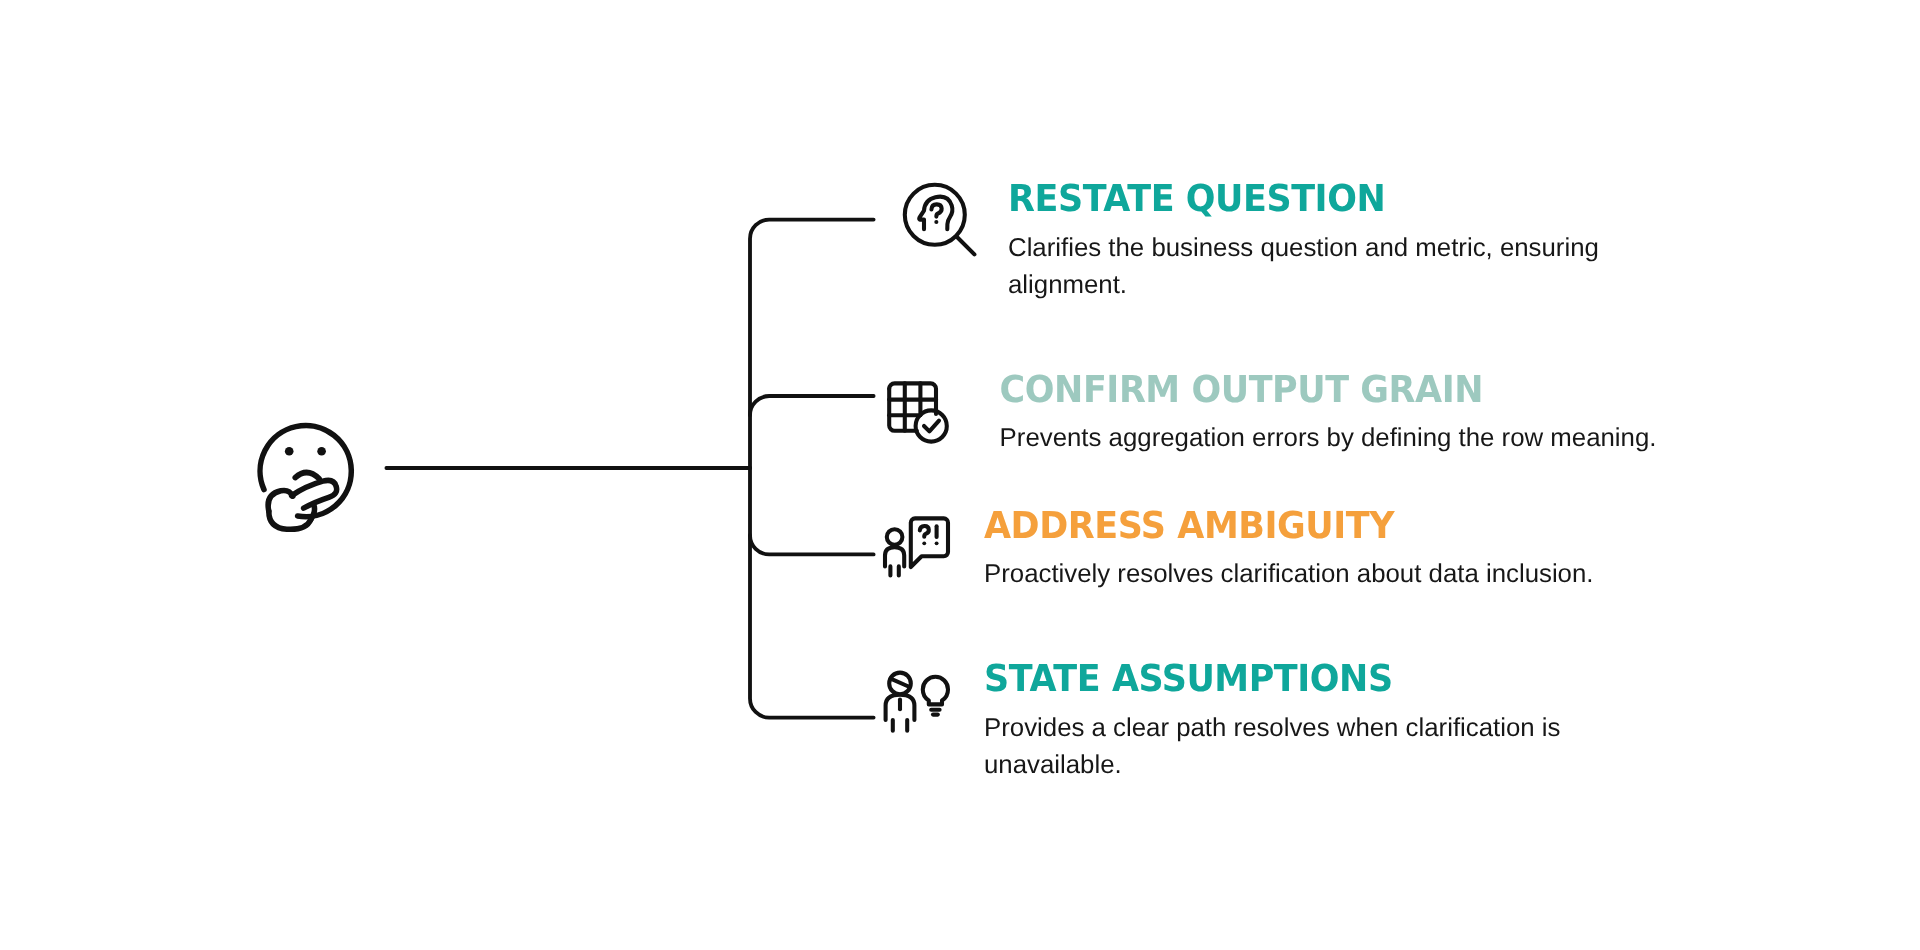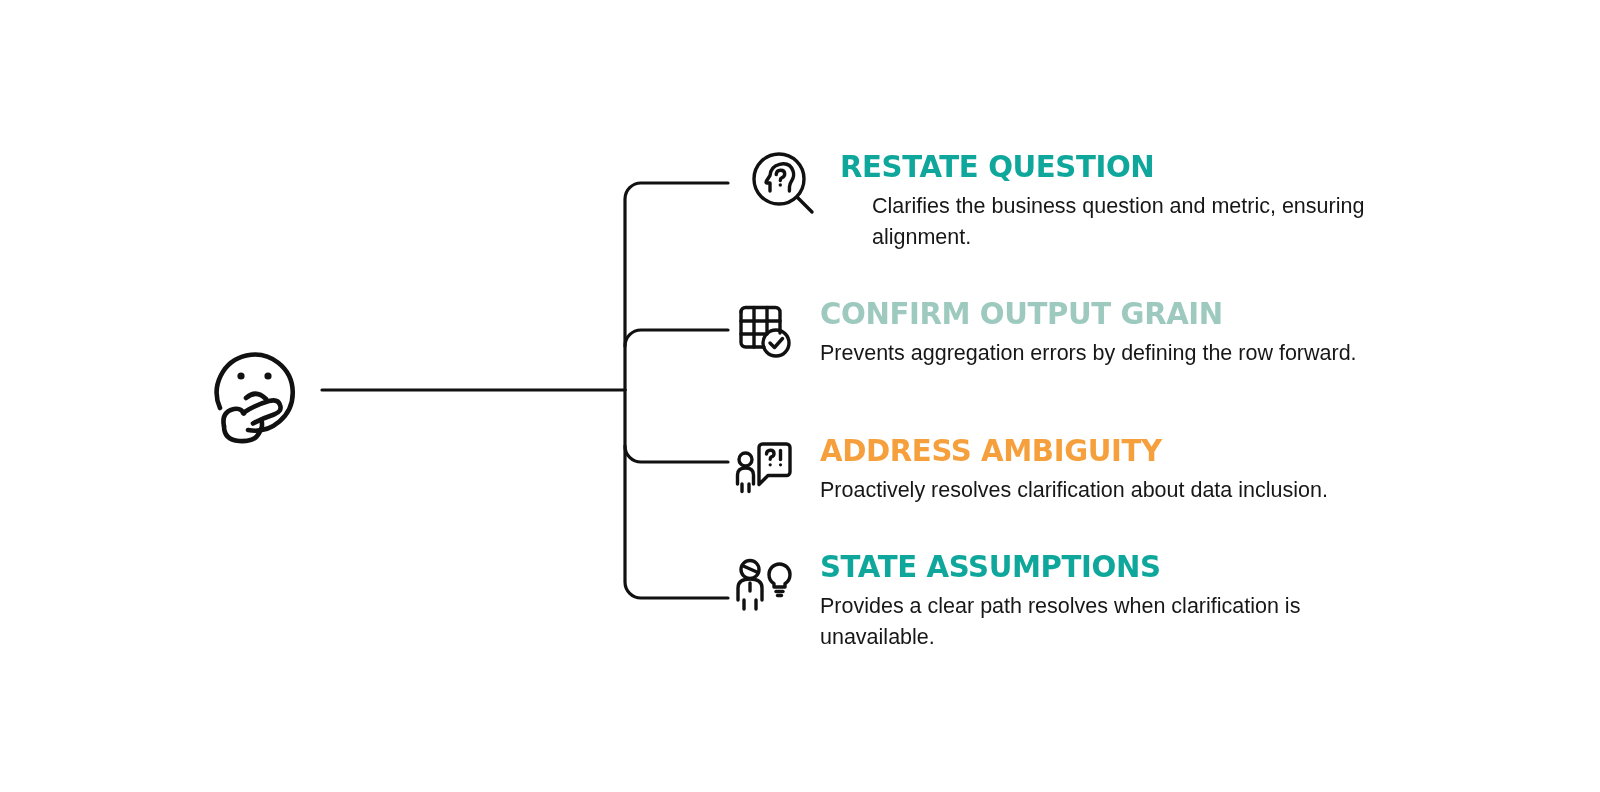--- a/index.html
+++ b/index.html
@@ -74,25 +74,25 @@
     font-family: "Liberation Sans", sans-serif;
     font-weight: 400;
     font-size: 21.5px;
     line-height: 1.42;
     color: #171717;
     margin: 0;
     max-width: 600px;
   }
 
   #row-0 { left: 748px; top: 148px; }
-  #row-1 { left: 728px; top: 295px; }
-  #row-2 { left: 728px; top: 432px; }
+  #row-1 { left: 728px; top: 307px; gap: 13px; }
+  #row-2 { left: 728px; top: 420px; }
   #row-3 { left: 728px; top: 548px; }
 
-  #row-0 .branch-desc { max-width: 585px; margin-left: 32px; }
+  #row-0 .branch-desc { max-width: 585px; }
   #row-3 .branch-desc { max-width: 565px; }
 </style>
 </head>
 <body>
 
 <div id="canvas" style="background: rgb(255, 255, 255);">
 
   <div id="face-node">
     <svg width="120" height="120" viewBox="0 0 120 120" fill="none" stroke="#111111" stroke-width="4.6" stroke-linecap="round" stroke-linejoin="round">
 
@@ -147,21 +147,21 @@
         <line x1="11" y1="24" x2="50" y2="24"></line>
         <line x1="11" y1="37" x2="35" y2="37"></line>
         <line x1="24" y1="10.5" x2="24" y2="50"></line>
         <line x1="37" y1="10.5" x2="37" y2="37"></line>
         <circle cx="46" cy="46" r="13"></circle>
         <path d="M40 46 L44.5 50.5 L52.5 41.5"></path>
       </svg>
     </div>
     <div class="branch-text">
       <div class="branch-title" style="color:#9DC9BF">CONFIRM OUTPUT GRAIN</div>
-      <div class="branch-desc">Prevents aggregation errors by defining the row forward.</div>
+      <div class="branch-desc">Prevents aggregation errors by defining the row meaning.</div>
     </div>
   </div>
 
   <div class="branch-row" id="row-2">
     <div class="branch-icon">
       <svg width="66" height="66" viewBox="0 0 66 66" fill="none" stroke="#111111" stroke-width="3.4" stroke-linecap="round" stroke-linejoin="round">
 
         <circle cx="15.5" cy="25.5" r="6.5"></circle>
         <path d="M7.5 50 L7.5 41 q0 -7 8 -7 q8 0 8 7 L23.5 50"></path>
         <path d="M12 50 L12 57.5 M19 50 L19 57.5"></path>

